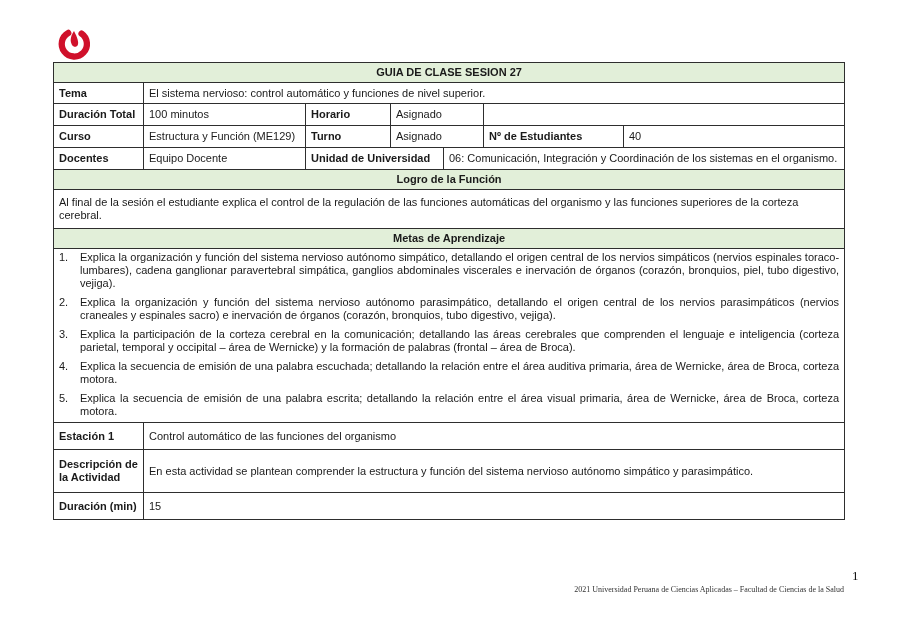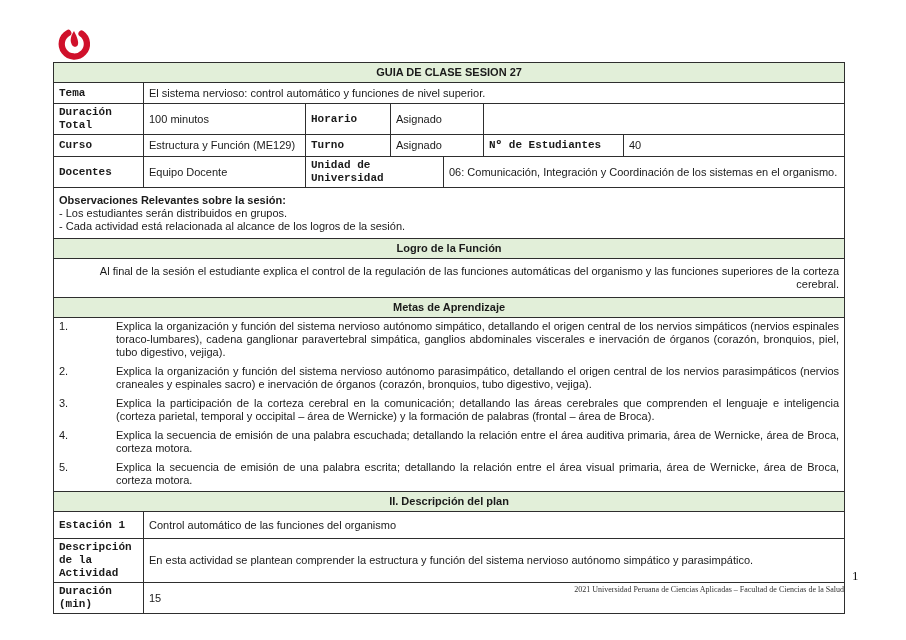--- a/index.html
+++ b/index.html
@@ -24,29 +24,29 @@
     padding:2px 5px;
     vertical-align:middle;
     overflow:hidden;
   }
   tr.hdr td{
     background:#e2efd9;
     font-weight:bold;
     text-align:center;
     height:15px;
   }
-  td.lbl{font-weight:bold;font-family:Liberation Mono, monospace;}
+  td.lbl{font-weight:bold;}
   td.obs-cell{height:46px;padding:3px 6px;vertical-align:top;}
   .obs-title{font-weight:bold;}
-  td.logro-cell{height:34px;padding:3px 5px 3px 16px;vertical-align:top;text-align:right;}
+  td.logro-cell{height:34px;padding:3px 5px 3px 16px;vertical-align:top;}
   td.metas-cell{padding:5px 6px 4px 5px;vertical-align:top;}
   .meta-item{display:flex;margin-bottom:6px;}
   .meta-item:last-child{margin-bottom:2px;}
   .meta-num{flex:0 0 21px;font-weight:normal;}
-  .meta-text{flex:1;text-align:justify;margin-left:36px;}
+  .meta-text{flex:1;text-align:justify;}
   td.h20{height:16px;}
   td.h21{height:17px;margin-top:8px;}
   td.h40{height:38px;}
   td.h24{height:22px;}
   .footer{
     position:absolute;left:53px;top:585px;width:791px;
     text-align:right;
     font-family:"Liberation Serif", serif;
     font-size:8px;color:#333333;
   }
@@ -106,27 +106,20 @@
       <td>40</td>
     </tr>
 
     <tr>
       <td class="lbl h21">Docentes</td>
       <td>Equipo Docente</td>
       <td colspan="2" class="lbl">Unidad de Universidad</td>
       <td colspan="3">06: Comunicación, Integración y Coordinación de los sistemas en el organismo.</td>
     </tr>
 
-    <tr>
-      <td colspan="7" class="obs-cell">
-        <div class="obs-title">Observaciones Relevantes sobre la sesión:</div>
-        <div>- Los estudiantes serán distribuidos en grupos.</div>
-        <div>- Cada actividad está relacionada al alcance de los logros de la sesión.</div>
-      </td>
-    </tr>
 
     <tr class="hdr">
       <td colspan="7">Logro de la Función</td>
     </tr>
 
     <tr>
       <td colspan="7" class="logro-cell">Al final de la sesión el estudiante explica el control de la regulación de las funciones automáticas del organismo y las funciones superiores de la corteza cerebral.</td>
     </tr>
 
     <tr class="hdr">
@@ -151,23 +144,20 @@
           <span class="meta-num">4.</span>
           <span class="meta-text">Explica la secuencia de emisión de una palabra escuchada; detallando la relación entre el área auditiva primaria, área de Wernicke, área de Broca, corteza motora.</span>
         </div>
         <div class="meta-item">
           <span class="meta-num">5.</span>
           <span class="meta-text">Explica la secuencia de emisión de una palabra escrita; detallando la relación entre el área visual primaria, área de Wernicke, área de Broca, corteza motora.</span>
         </div>
       </td>
     </tr>
 
-    <tr class="hdr">
-      <td colspan="7">II. Descripción del plan</td>
-    </tr>
 
     <tr>
       <td class="lbl h24">Estación 1</td>
       <td colspan="6">Control automático de las funciones del organismo</td>
     </tr>
 
     <tr>
       <td class="lbl h40">Descripción de la Actividad</td>
       <td colspan="6">En esta actividad se plantean comprender la estructura y función del sistema nervioso autónomo simpático y parasimpático.</td>
     </tr>

